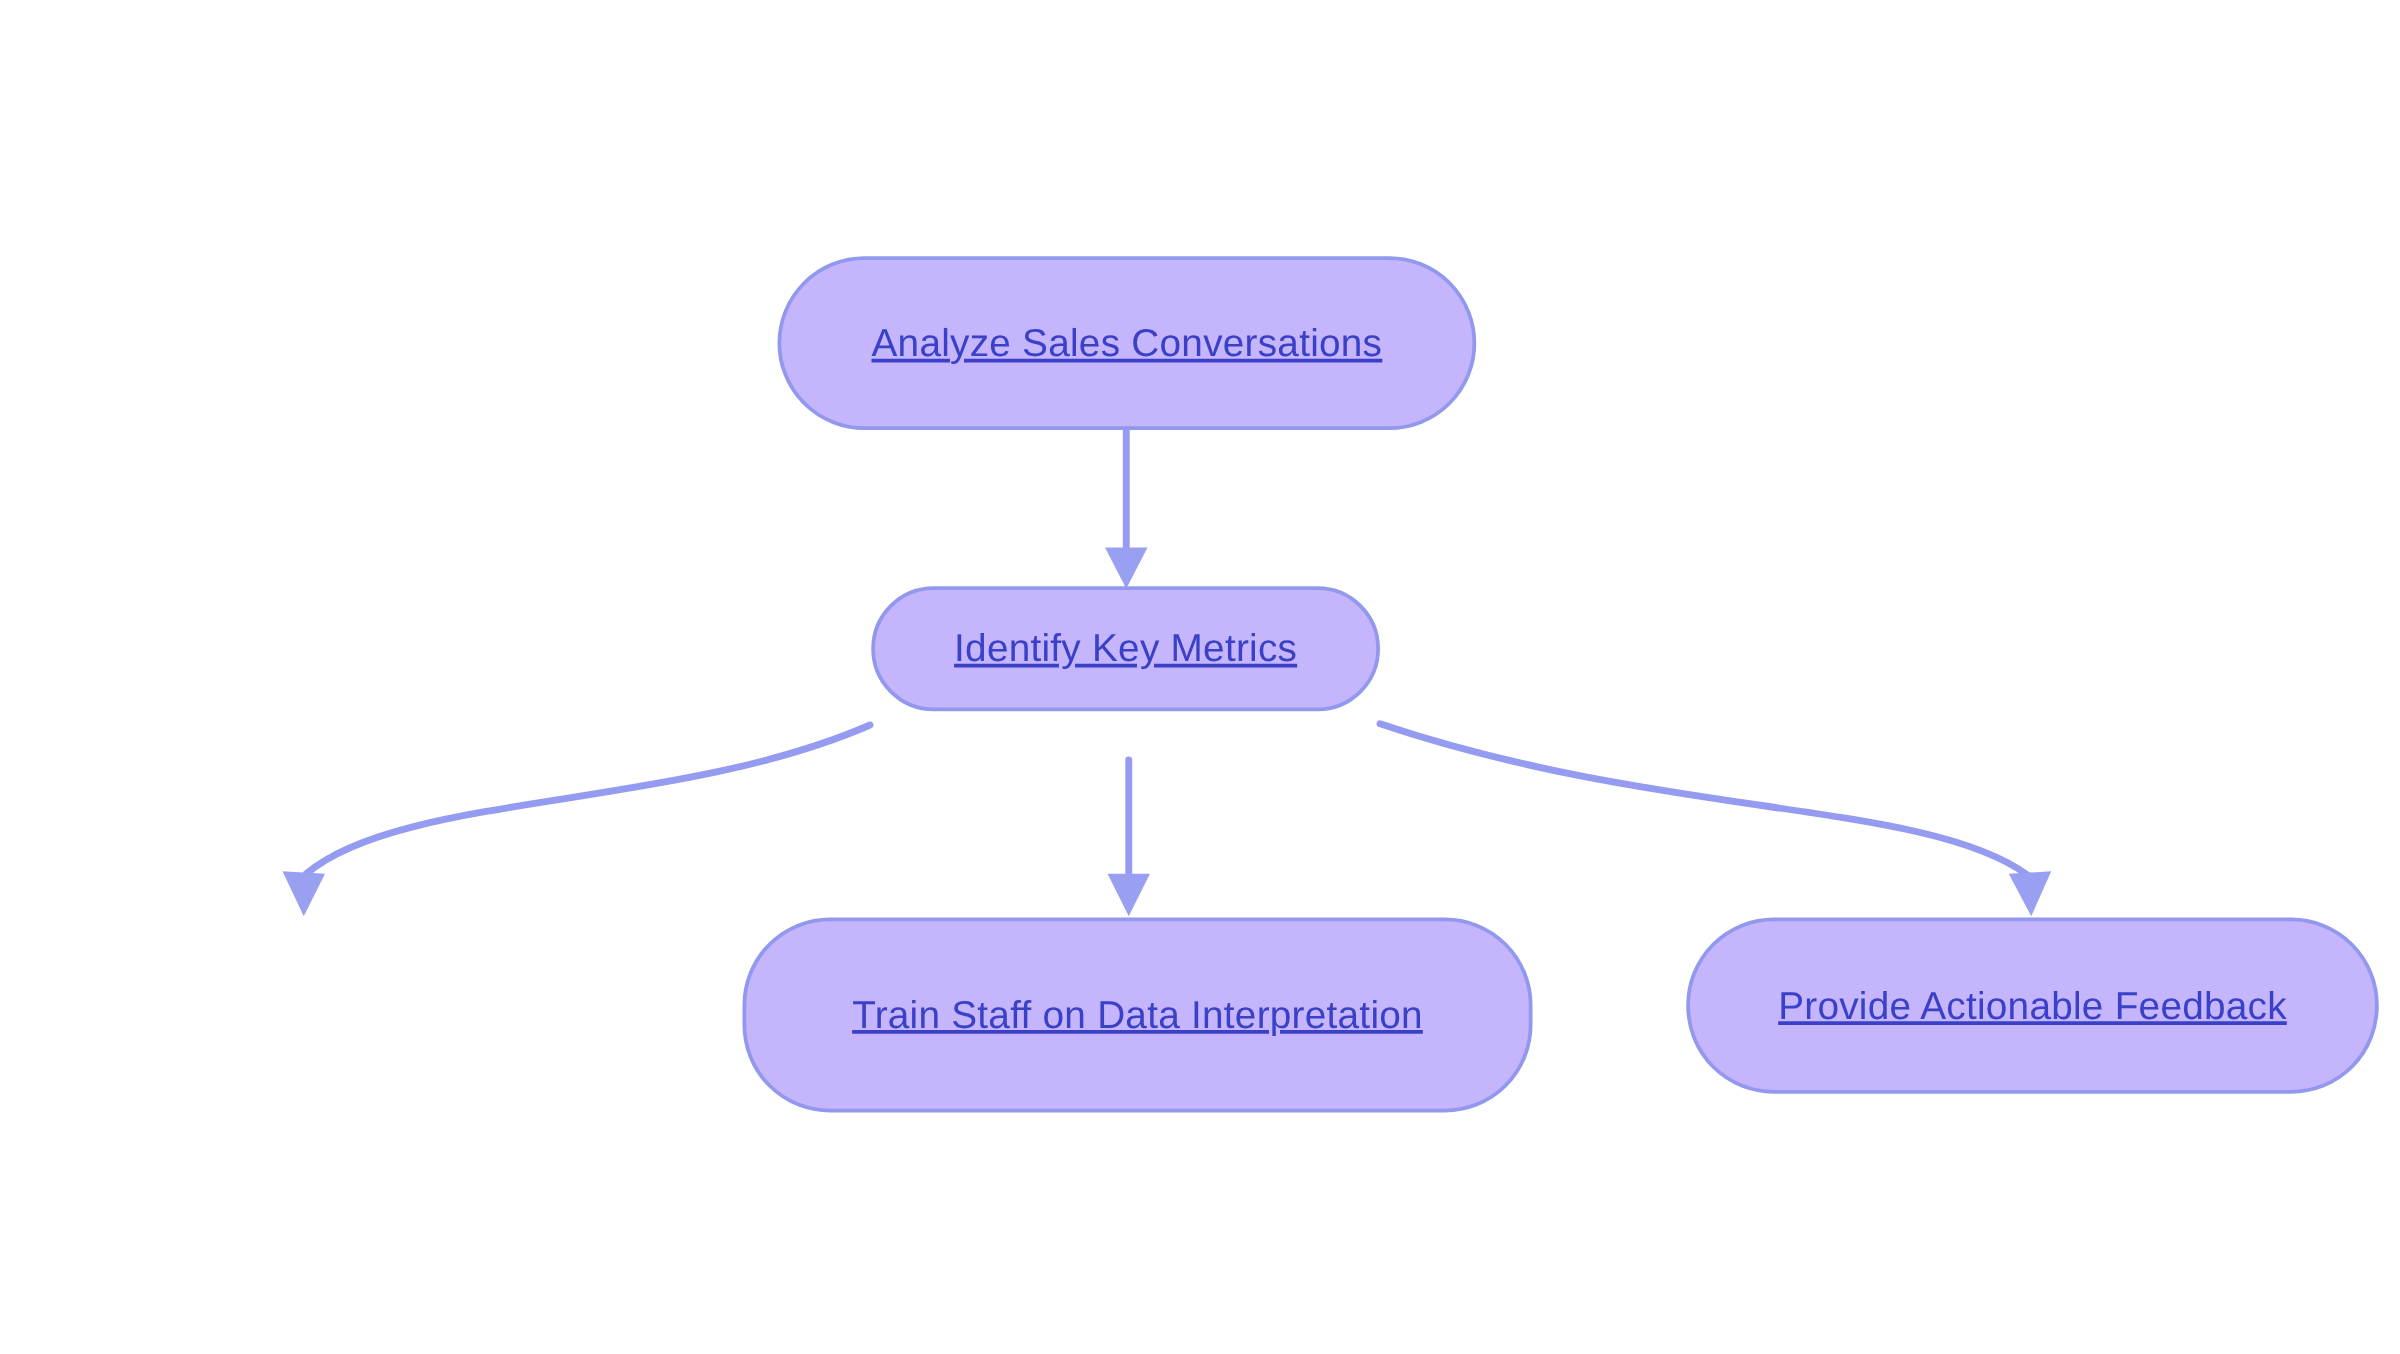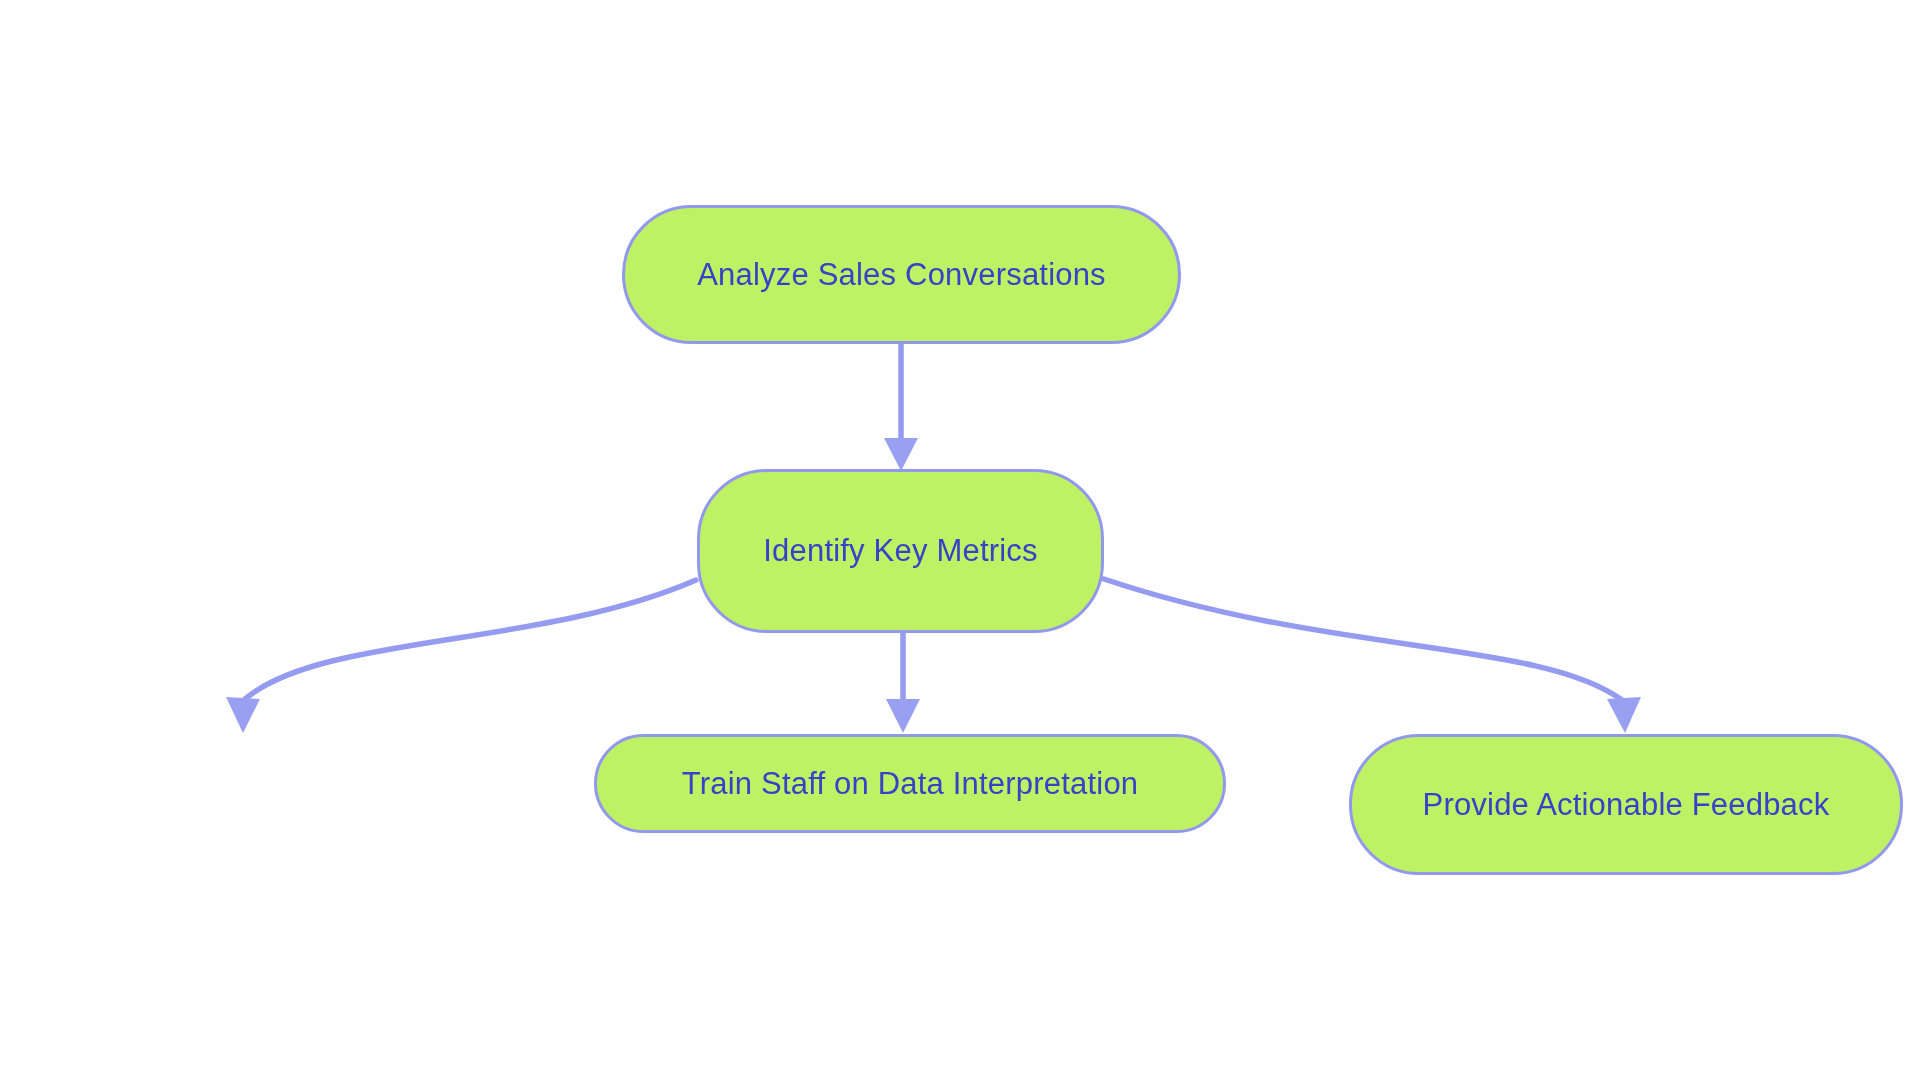--- a/index.html
+++ b/index.html
@@ -24,28 +24,29 @@
     width: 1920px;
     height: 1083px;
     pointer-events: none;
   }
   .node {
     position: absolute;
     box-sizing: border-box;
     display: flex;
     align-items: center;
     justify-content: center;
-    background: #bef264;
+    background: #c4b5fd;
     border: 3px solid #9298ee;
     border-radius: 70px;
     color: #3a40c7;
     font-size: 31px;
     letter-spacing: 0.2px;
     text-align: center;
     white-space: nowrap;
+    text-decoration: underline;
   }
   .node span {
     display: block;
     padding: 0 20px;
   }
 </style>
 </head>
 <body>
 
 <div class="canvas">
@@ -70,26 +71,26 @@
     <g>
       <path d="M 1104 579 C 1330 655, 1540 640, 1622 700" fill="none" stroke="#959bf1" stroke-width="5.5" stroke-linecap="round"></path>
       <polygon points="1607,699 1641,697 1625,733" fill="#99a0f2"></polygon>
     </g>
   </svg>
 
   <div class="node" style="left:622px; top:205px; width:559px; height:139px;">
     <span>Analyze Sales Conversations</span>
   </div>
 
-  <div class="node" style="left:697px; top:469px; width:407px; height:164px;">
+  <div class="node" style="left:697px; top:469px; width:407px; height:100px;">
     <span>Identify Key Metrics</span>
   </div>
 
 
-  <div class="node" style="left:594px; top:734px; width:632px; height:99px;">
+  <div class="node" style="left:594px; top:734px; width:632px; height:156px;">
     <span>Train Staff on Data Interpretation</span>
   </div>
 
   <div class="node" style="left:1349px; top:734px; width:554px; height:141px;align-items:center;">
     <span>Provide Actionable Feedback</span>
   </div>
 
 </div>
 
 </body></html>

